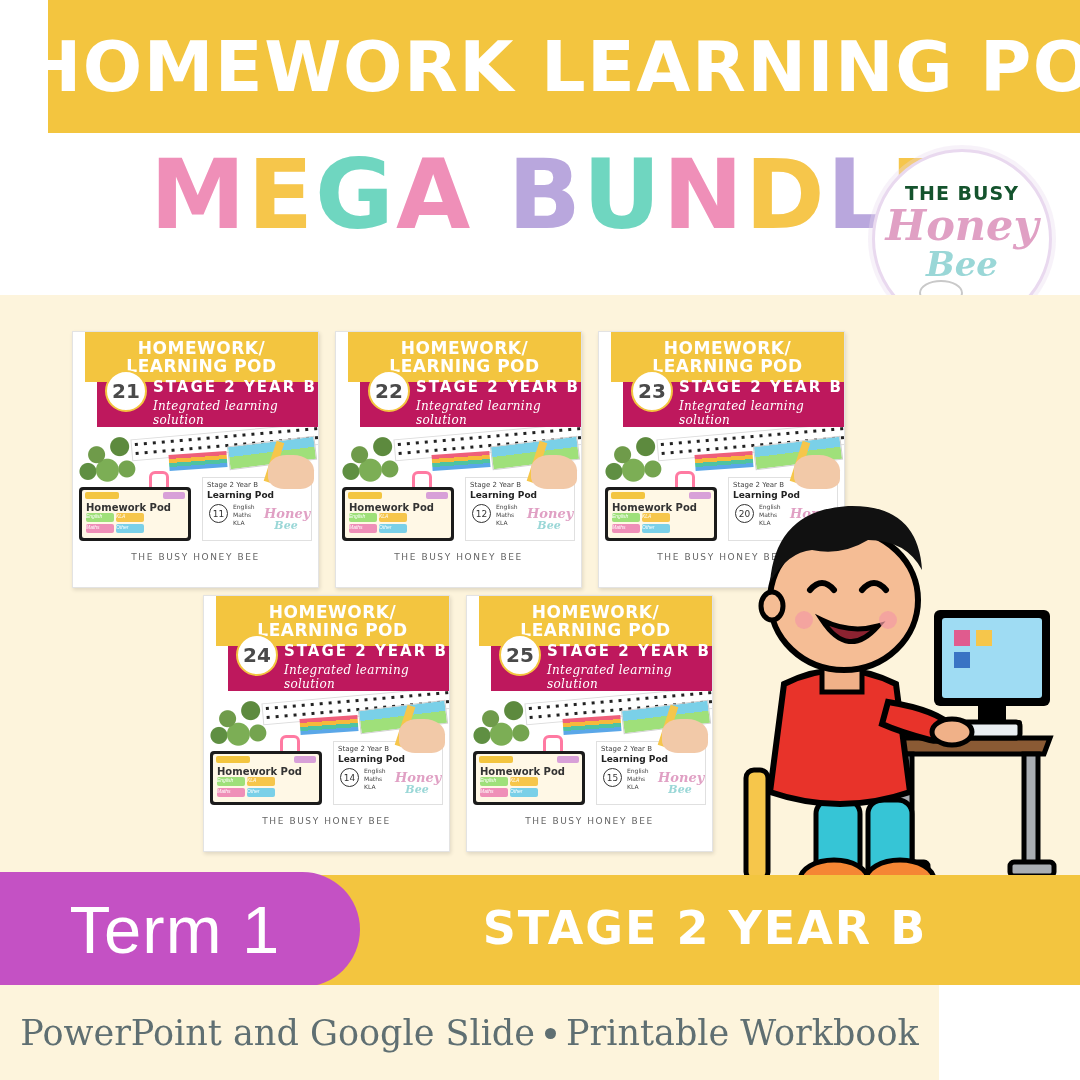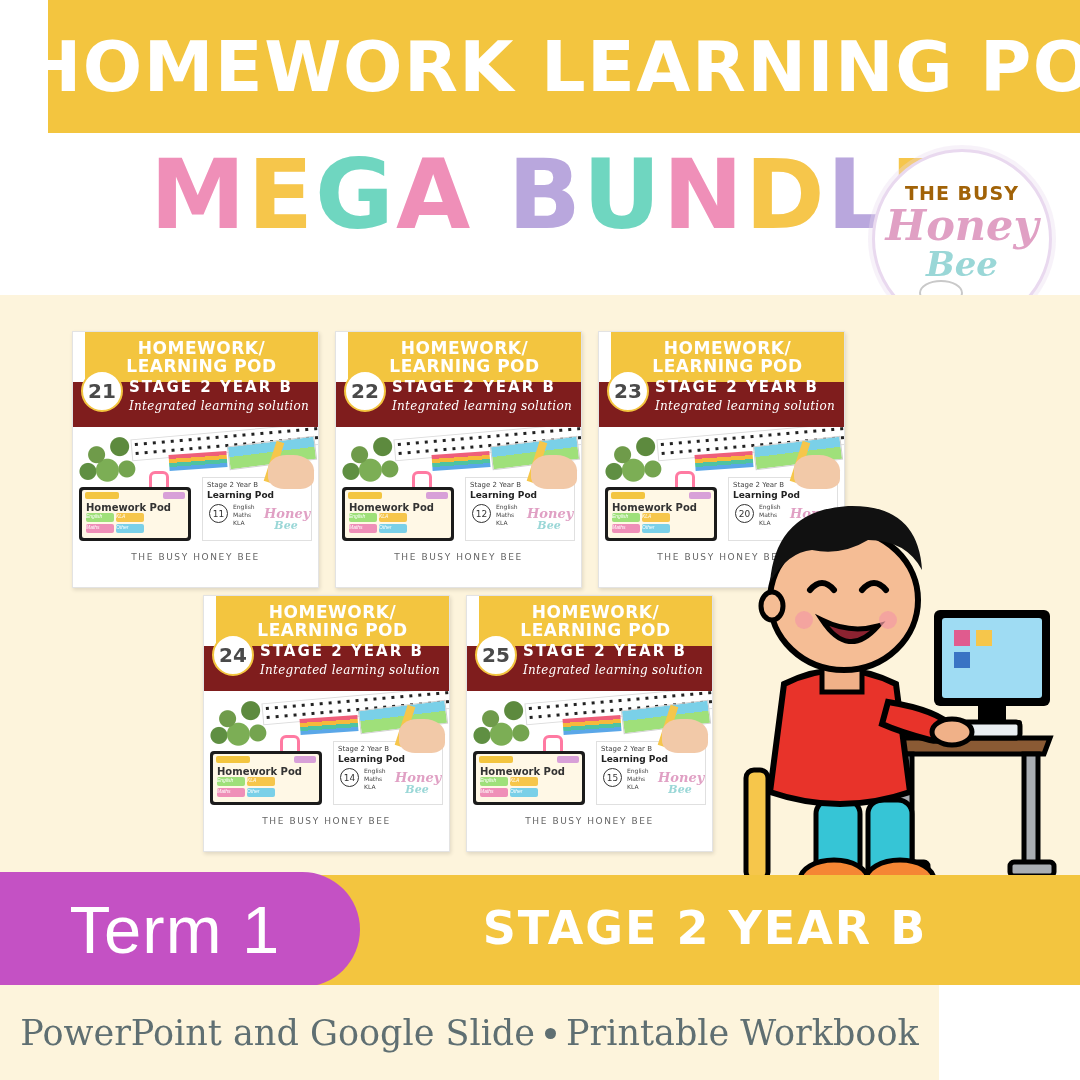--- a/index.html
+++ b/index.html
@@ -54,21 +54,21 @@
     border-radius:50%;
     background:#ffffff;
     border:3px solid #e9d9ef;
     box-shadow:0 0 0 4px rgba(233,217,239,.35);
     overflow:hidden;
   }
   .logo-busy{
     position:absolute;top:30px;left:0;width:100%;
     text-align:center;
     font-family:"DejaVu Sans", sans-serif;
-    font-weight:bold;font-size:19px;letter-spacing:1px;color:#a16207;
+    font-weight:bold;font-size:19px;letter-spacing:1px;color:#14532d;
   }
   .logo-honey{
     position:absolute;top:52px;left:0;width:100%;
     text-align:center;
     font-family:"DejaVu Serif", serif;
     font-style:italic;font-weight:bold;font-size:43px;color:#e0a0c4;
     line-height:1;
   }
   .logo-bee{
     position:absolute;top:95px;left:0;width:100%;
@@ -106,22 +106,22 @@
   }
   .cover .c-top{
     position:relative;height:50px;background:#f3c53f;
     display:flex;flex-direction:column;align-items:center;justify-content:center;margin-left:12px;
   }
   .cover .c-top .l1,.cover .c-top .l2{
     font-family:"DejaVu Sans", sans-serif;font-weight:bold;color:#fff;
     font-size:17px;letter-spacing:.5px;line-height:18px;
   }
   .cover .c-sub{
-    position:relative;height:45px;background:#7f1d1d;
-    display:flex;align-items:center;
+    position:relative;height:45px;background:#be185d;
+    display:flex;align-items:center;margin-left:24px;
   }
   .cover .c-num{
     position:absolute;left:8px;top:-12px;width:38px;height:38px;border-radius:50%;
     background:#ffffff;border:2px solid #f3c53f;
     display:flex;align-items:center;justify-content:center;
     font-family:"DejaVu Sans", sans-serif;font-weight:bold;font-size:20px;color:#4a4a4a;
   }
   .cover .c-stage{
     position:absolute;left:56px;top:-4px;
     font-family:"DejaVu Sans", sans-serif;font-weight:bold;font-size:15px;color:#fff;letter-spacing:2px;

